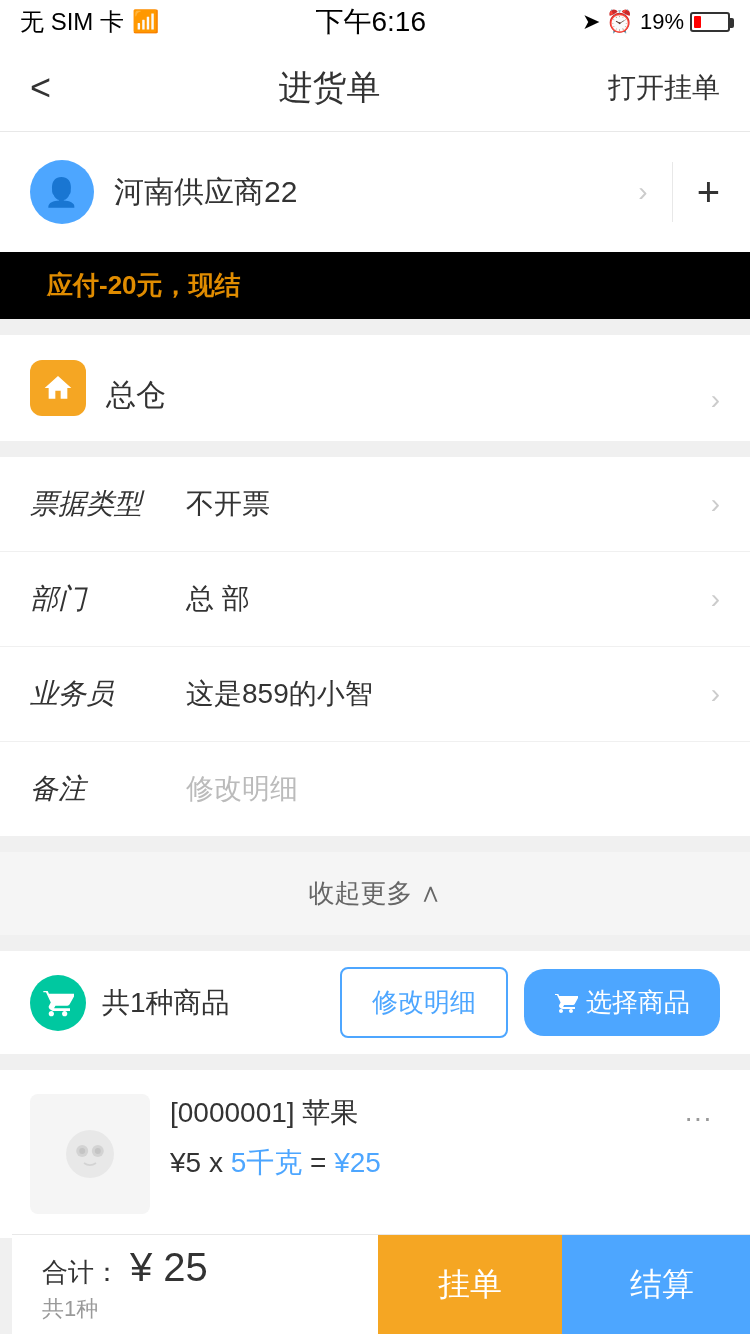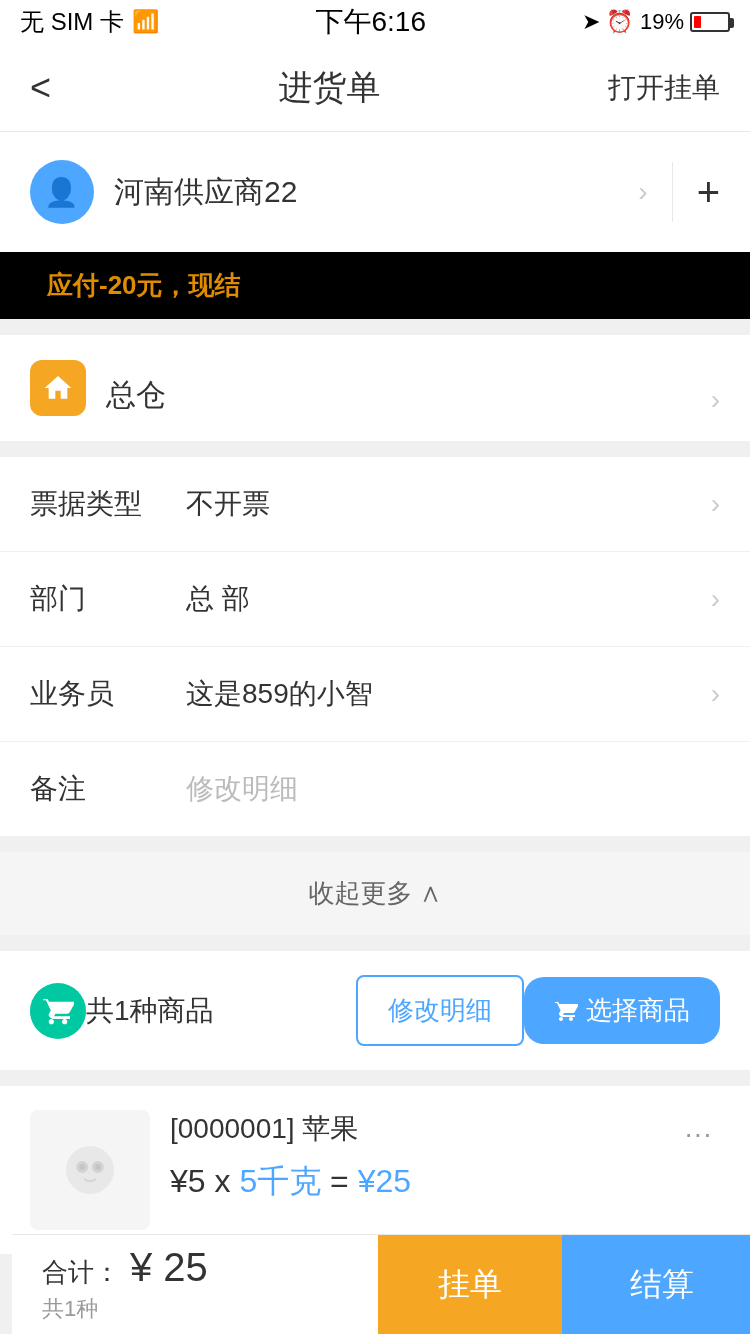--- a/index.html
+++ b/index.html
@@ -164,20 +164,21 @@
       padding: 28px 30px;
       background: #fff;
       border-bottom: 1px solid #f0f0f0;
     }
     .form-row:last-child { border-bottom: none; }
     .form-label {
       width: 140px;
       font-size: 28px;
       color: #333;
       flex-shrink: 0;
+      font-style: italic;
     }
     .form-value {
       flex: 1;
       font-size: 28px;
       color: #333;
       padding-left: 16px;
     }
     .form-placeholder {
       color: #bbb;
     }
@@ -191,23 +192,24 @@
       color: #666;
       display: flex;
       align-items: center;
       justify-content: center;
       gap: 8px;
     }
 
     
     .product-header {
       background: #fff;
-      padding: 24px 30px;
-      display: flex;
-      align-items: center;
+      padding: 16px 30px;
+      display: flex;
+      align-items: center;
+      gap: 16px;
     }
     .product-icon {
       width: 56px;
       height: 56px;
       border-radius: 50%;
       background: #00c8a0;
       display: flex;
       align-items: center;
       justify-content: center;
     }
@@ -258,21 +260,21 @@
       flex-shrink: 0;
     }
     .product-thumb svg { width: 60px; height: 60px; opacity: 0.3; }
     .product-info { flex: 1; }
     .product-name {
       font-size: 28px;
       color: #333;
       margin-bottom: 12px;
     }
     .product-price {
-      font-size: 32px;
+      font-size: 28px;
       color: #333;
     }
     .product-price span.blue { color: #4da6ff; }
     .product-price span.price-total { color: #4da6ff; }
     .more-btn {
       color: #999;
       font-size: 28px;
       padding: 8px;
     }
 

